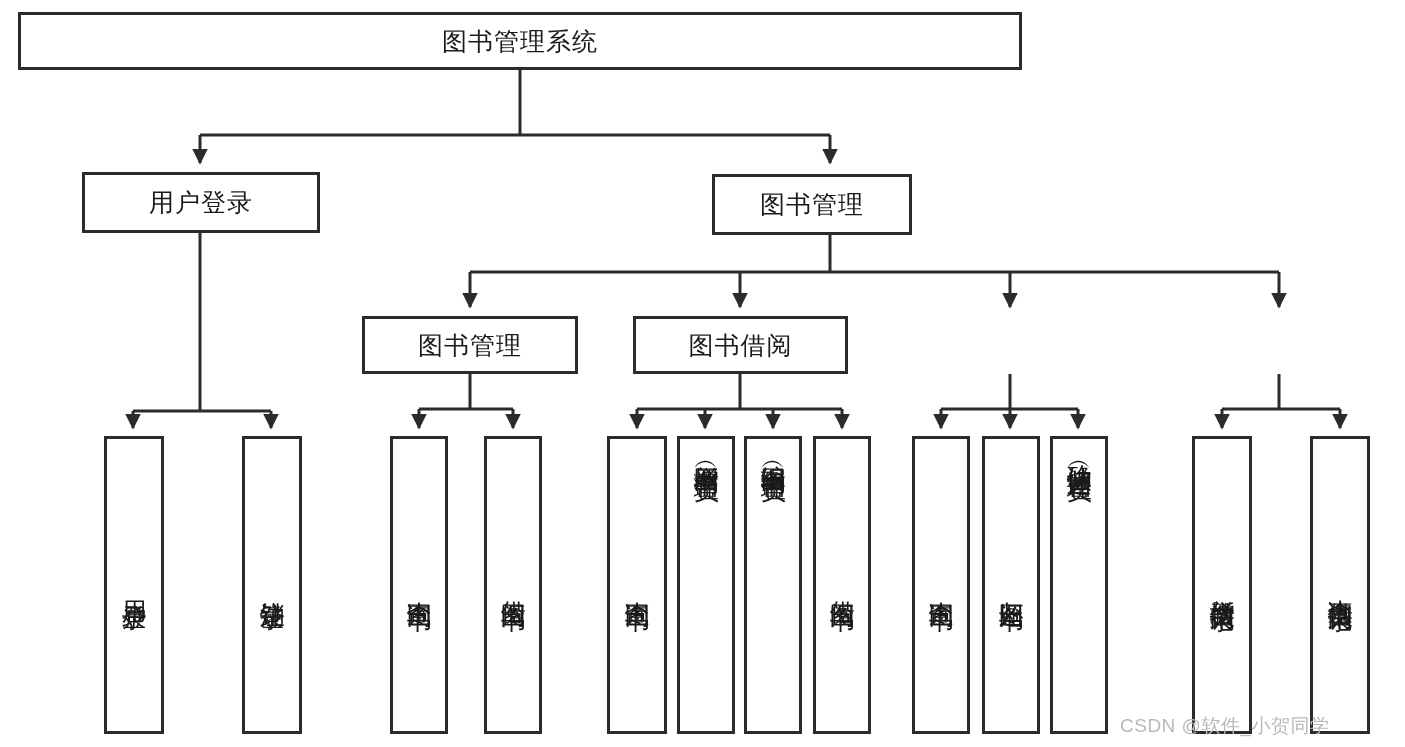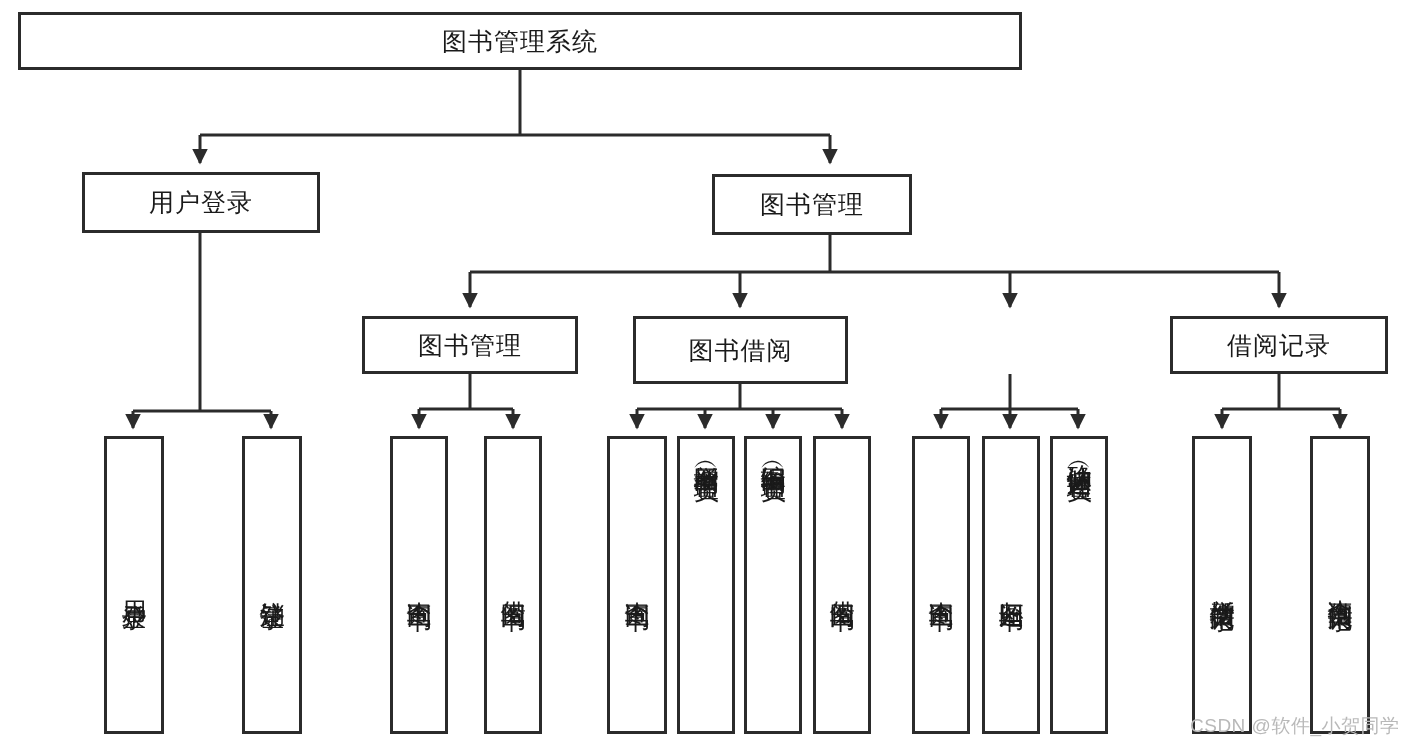--- a/index.html
+++ b/index.html
@@ -60,21 +60,21 @@
   #edges {
     position: absolute;
     left: 0;
     top: 0;
     width: 1405px;
     height: 747px;
     pointer-events: none;
   }
   .watermark {
     position: absolute;
-    left: 1190px;
+    left: 1120px;
     top: 713px;
     font-size: 19px;
     color: #b9b9b9;
     white-space: nowrap;
     letter-spacing: 0.5px;
   }
 </style>
 </head>
 <body>
 
@@ -137,25 +137,22 @@
   <div class="node horiz" style="left:82px; top:172px; width:238px; height:61px;">
     <span>用户登录</span>
   </div>
   <div class="node horiz" style="left:712px; top:174px; width:200px; height:61px;">
     <span>图书管理</span>
   </div>
 
   <div class="node horiz" style="left:362px; top:316px; width:216px; height:58px;">
     <span>图书管理</span>
   </div>
-  <div class="node horiz" style="left:633px; top:316px; width:215px; height:68px;">
+  <div class="node horiz" style="left:633px; top:316px; width:215px; height:58px;">
     <span>图书借阅</span>
-  </div>
-  <div class="node horiz" style="left:1170px; top:316px; width:218px; height:58px;">
-    <span>借阅记录</span>
   </div>
 
   <div class="node vert" style="left:104px; top:436px; width:60px; height:298px;">
     <div class="vert-inner">
         <span class="vert-text">用户登录</span>
       </div>
   </div>
   <div class="node vert" style="left:242px; top:436px; width:60px; height:298px;">
     <div class="vert-inner">
         <span class="vert-text">注销登录</span>

